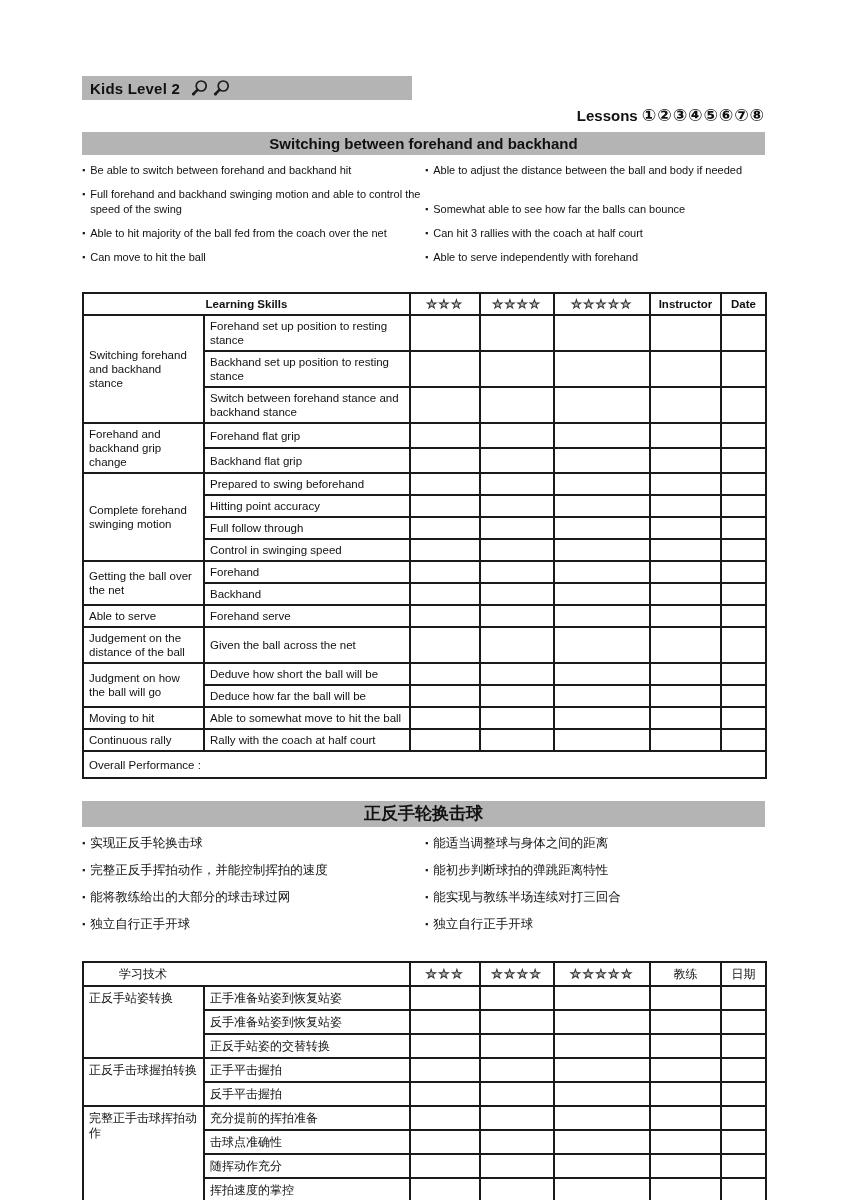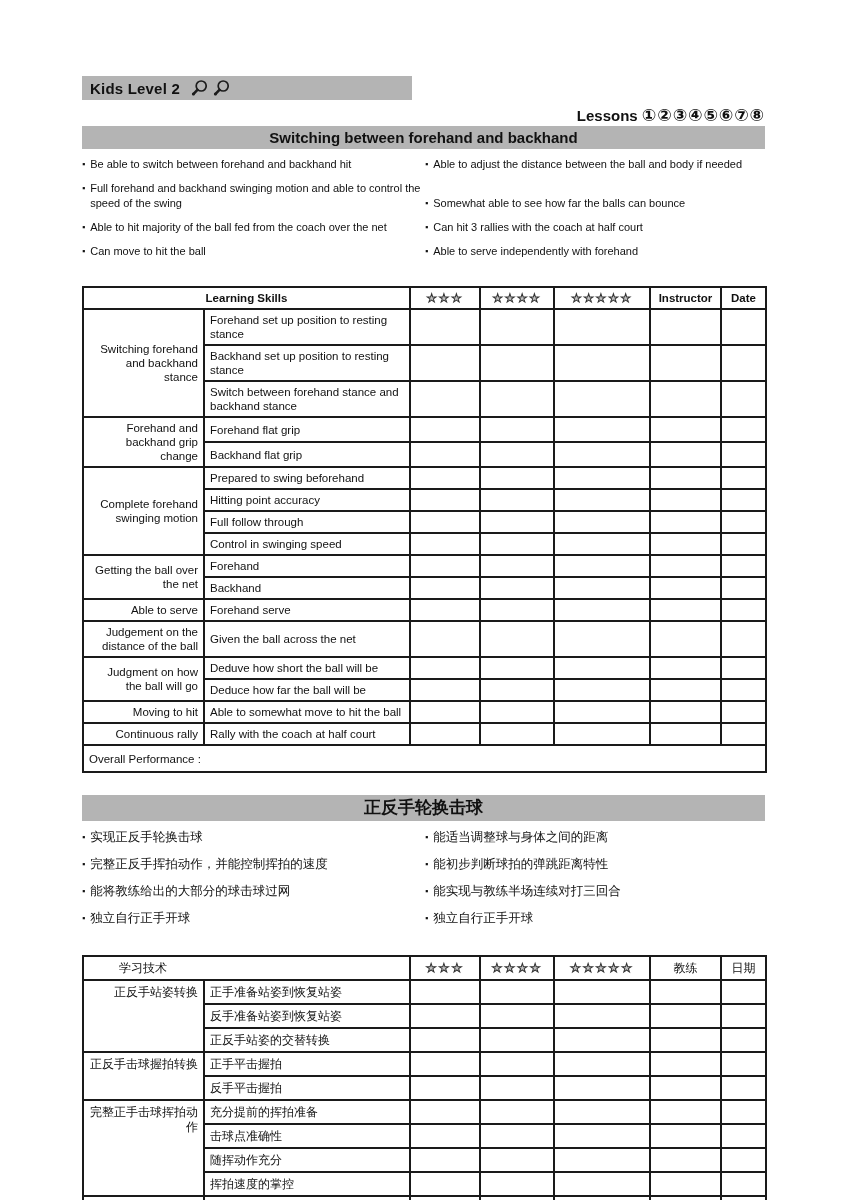--- a/index.html
+++ b/index.html
@@ -20,21 +20,21 @@
   .kids-bar svg { display:block; }
 
   .lessons-line {
     margin-top:6px; text-align:right; font-weight:bold; font-size:15px; height:20px; line-height:20px;
   }
   .lessons-line .nums { font-size:17px; letter-spacing:1px; }
 
   .banner {
     background:#b4b4b4; text-align:center; font-weight:bold;
   }
-  .banner.en { margin-top:0; height:23px; line-height:23px; font-size:15px; }
+  .banner.en { margin-top:6px; height:23px; line-height:23px; font-size:15px; }
   .banner.zh { margin-top:22px; height:26px; line-height:26px; font-size:17px; }
 
   
   .bullet-grid {
     display:grid; grid-template-columns:343px 340px; align-items:end;
   }
   .bullet-grid.en { margin-top:8px; font-size:11px; }
   .bullet-grid.zh { margin-top:8px; margin-bottom:7px; font-size:12.5px; }
   .bullet-item { display:flex; gap:5px; margin-bottom:9px; line-height:15px; }
   .bullet-grid.zh .bullet-item { margin-bottom:10px; line-height:17px; }
@@ -51,21 +51,21 @@
   table.skills.zh td { font-size:12px; line-height:15px; padding:3.5px 5px; }
   table.skills tr { height:22px; }
   .hdr-skills { text-align:center; font-weight:bold; }
   table.skills.zh .hdr-skills { text-align:left; font-weight:normal;padding-left:35px; }
   .hdr-meta { font-weight:bold; text-align:center; }
   table.skills.zh .hdr-meta { font-weight:normal; }
   .hdr-stars {
     text-align:center; font-size:13px; letter-spacing:2px; white-space:nowrap;
     color:#c4c4c4; -webkit-text-stroke:1px #333;
   }
-  td.cat { vertical-align:middle;text-align:right; }
+  td.cat { vertical-align:middle; }
   table.skills.zh td.cat { vertical-align:top; }
   td.overall { font-size:13.5px; padding:4px 5px; height:27px; }
 </style>
 </head>
 <body>
 
 <div class="page">
   <div class="content">
 
     <div class="kids-bar">

